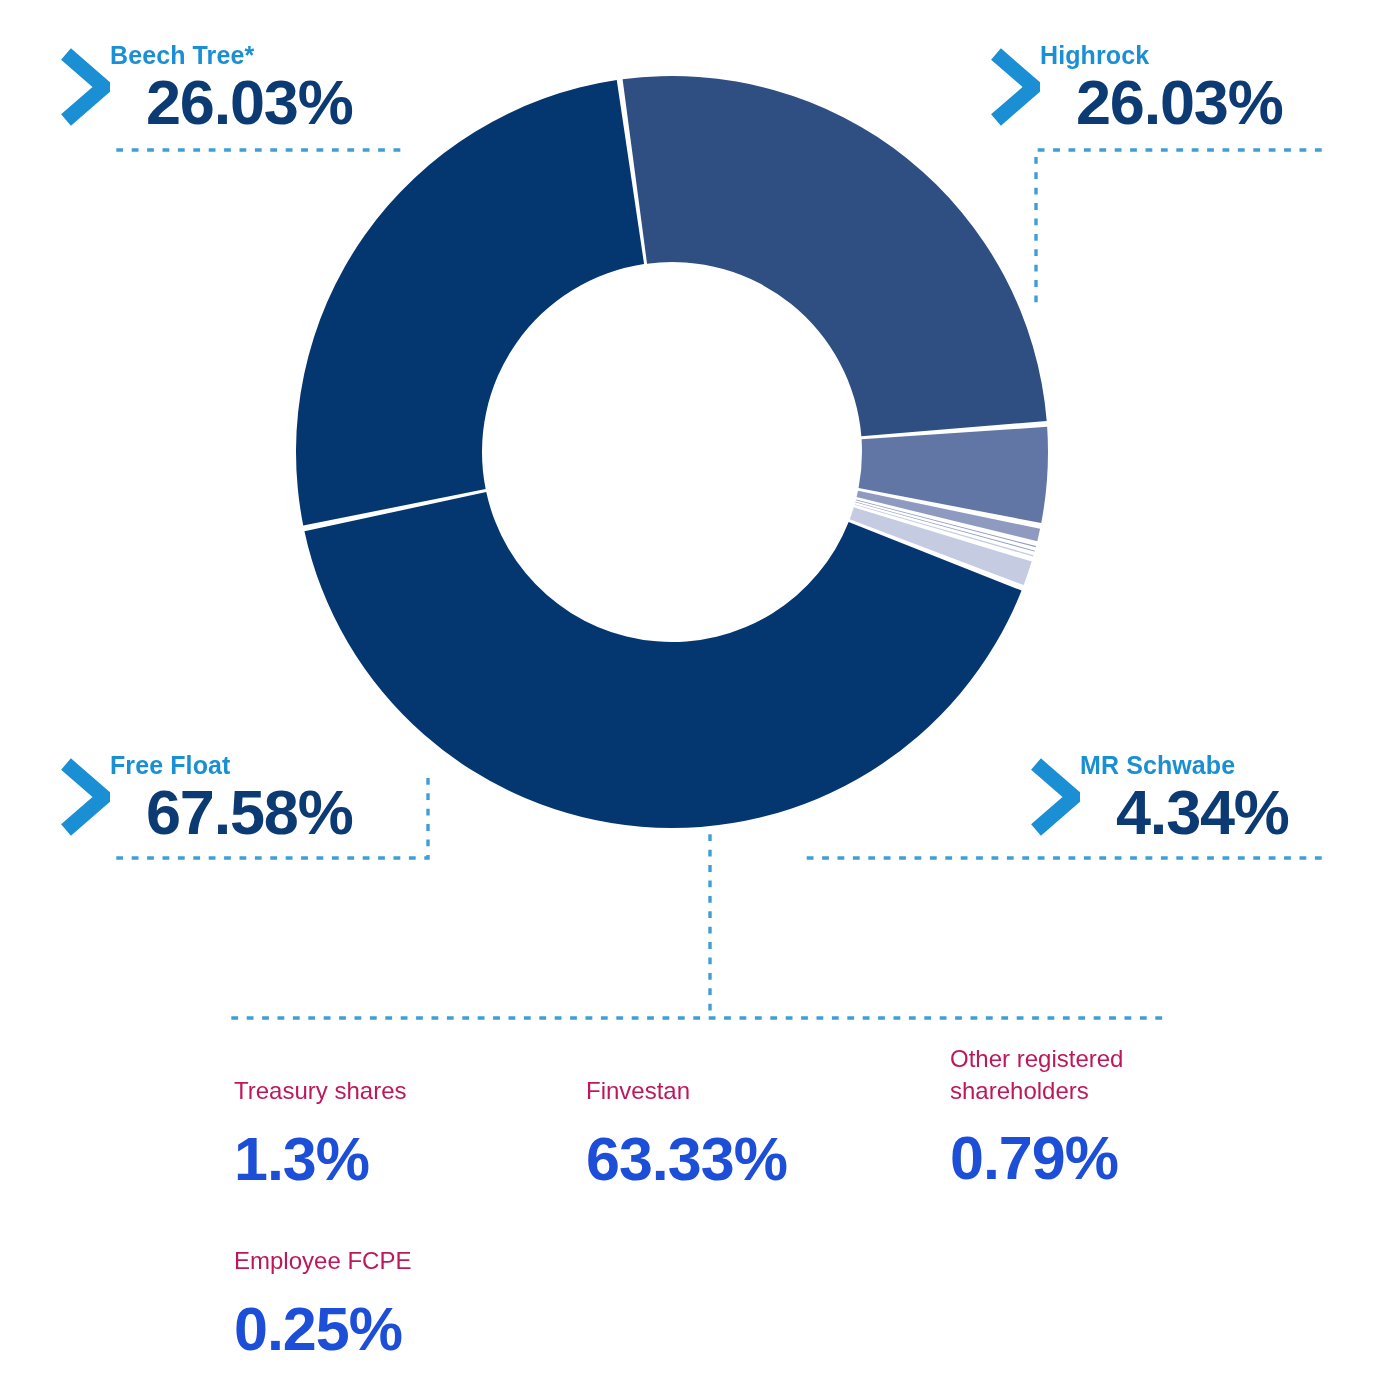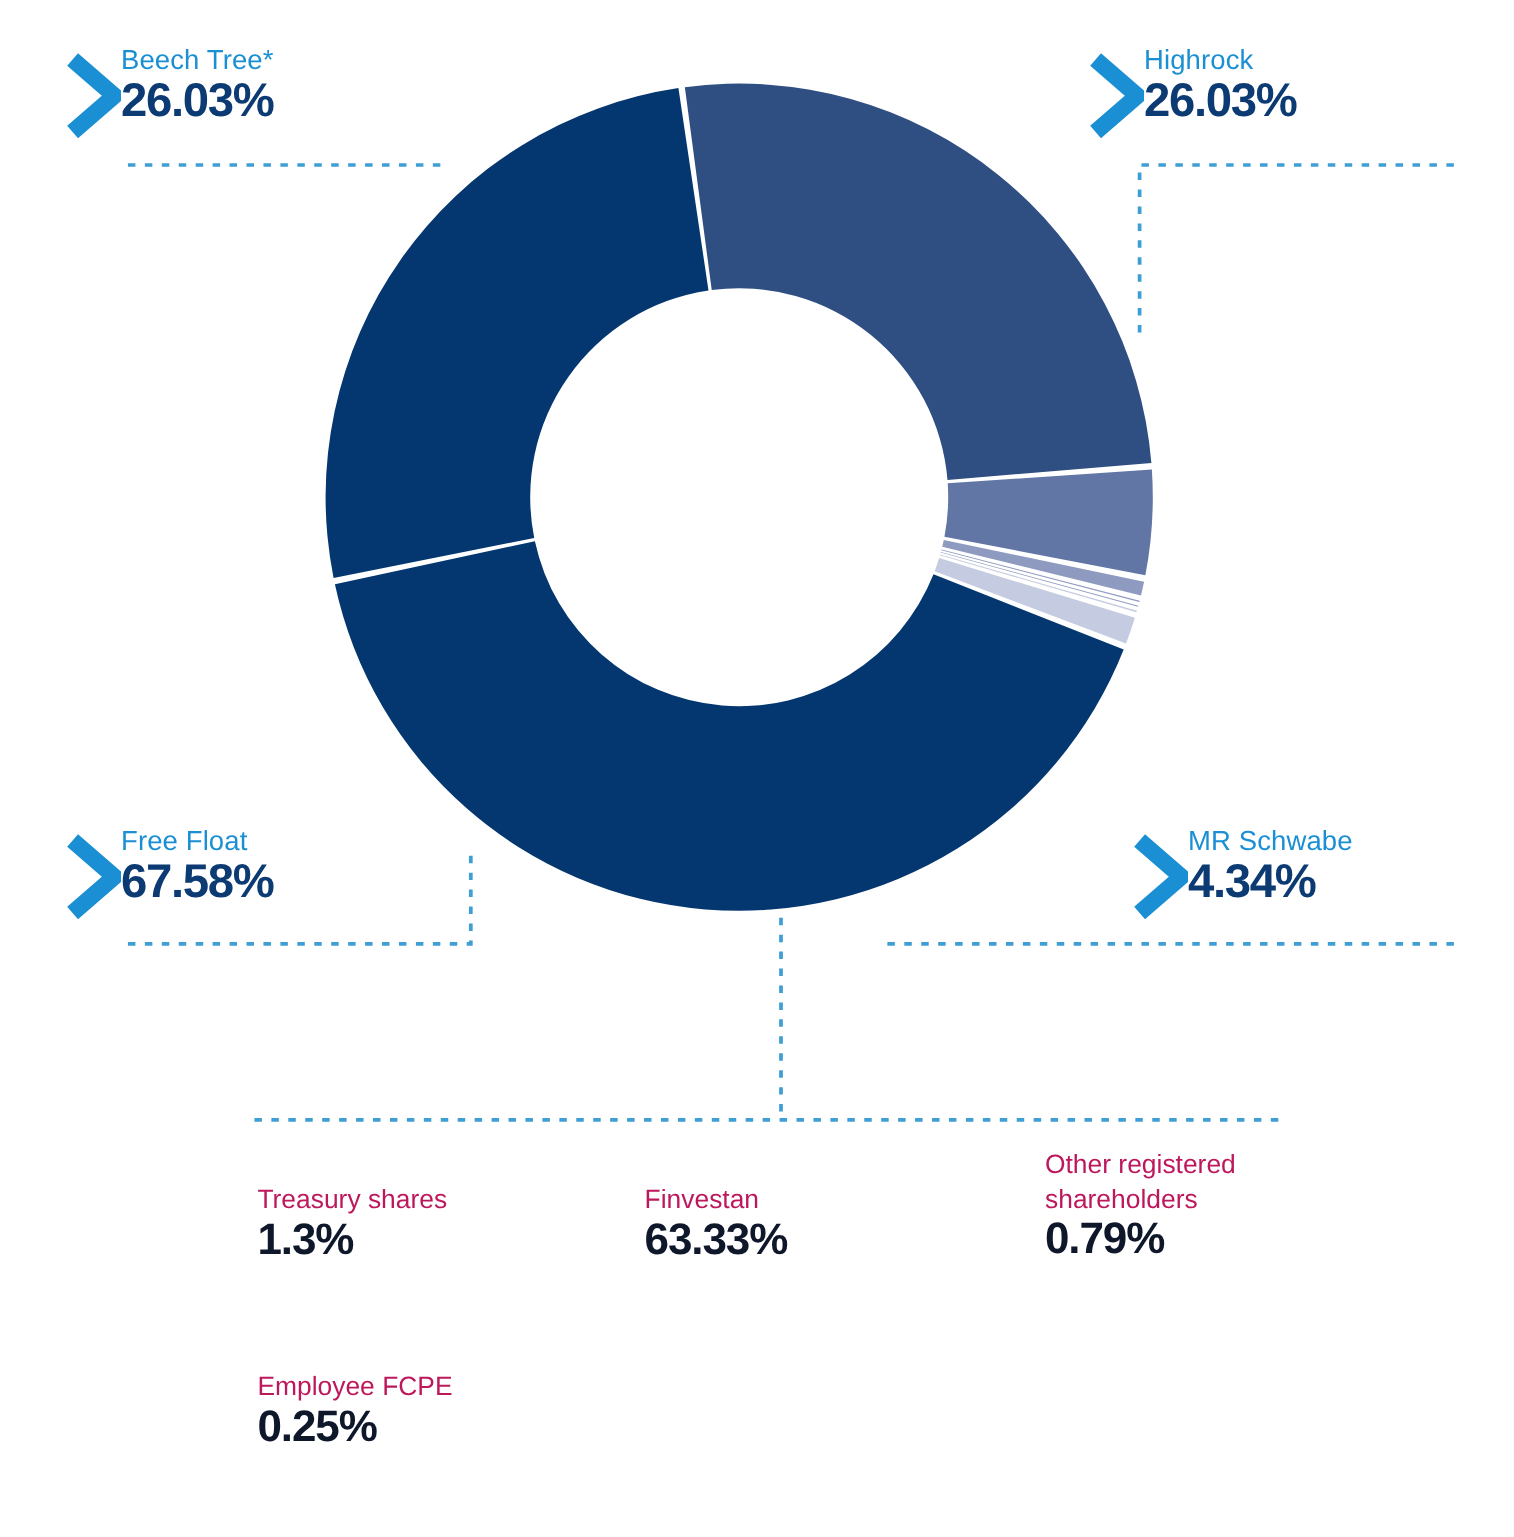--- a/index.html
+++ b/index.html
@@ -16,55 +16,57 @@
   .donut-wrap{position:absolute;left:0;top:0;width:1376px;height:1397px;}
 
   
   .callout{position:absolute;display:flex;align-items:flex-start;}
   .chev{width:52px;height:78px;flex:0 0 52px;margin-top:6px;}
   .callout.right-side .chev{margin-top:6px;}
   .ctext{display:flex;flex-direction:column;}
   .cname{
     color:#1b8fd4;
     font-size:25px;
-    font-weight:normal;
+    font-weight:bold;
     letter-spacing:.1px;
     line-height:1.05;
     white-space:nowrap;
   }
   .cval{
     color:#0c3a73;
-    font-size:43px;
+    font-size:63px;
     font-weight:bold;
     line-height:1.02;
     letter-spacing:-1.2px;
     margin-top:2px;
     white-space:nowrap;
+    margin-left:36px;
   }
 
   #callout-beech{left:58px;top:42px;}
   #callout-highrock{left:988px;top:42px;}
   #callout-freefloat{left:58px;top:752px;}
   #callout-schwabe{left:1028px;top:752px;}
 
   
   .stat{position:absolute;}
   .sname{
     color:#be185d;
     font-size:24px;
     font-weight:normal;
     line-height:1.32;
     max-width:230px;
   }
   .sval{
-    color:#0f172a;
-    font-size:40px;
+    color:#1d4ed8;
+    font-size:61px;
     font-weight:bold;
     letter-spacing:-1px;
     line-height:1;
+    margin-top:22px;
     white-space:nowrap;
   }
   #stat-treasury{left:234px;top:1075px;}
   #stat-finvestan{left:586px;top:1075px;}
   #stat-other{left:950px;top:1043px;}
   #stat-fcpe{left:234px;top:1245px;}
   #stat-directors{left:586px;top:1245px;}
 
   
   .leaders{position:absolute;left:0;top:0;width:1376px;height:1397px;}

